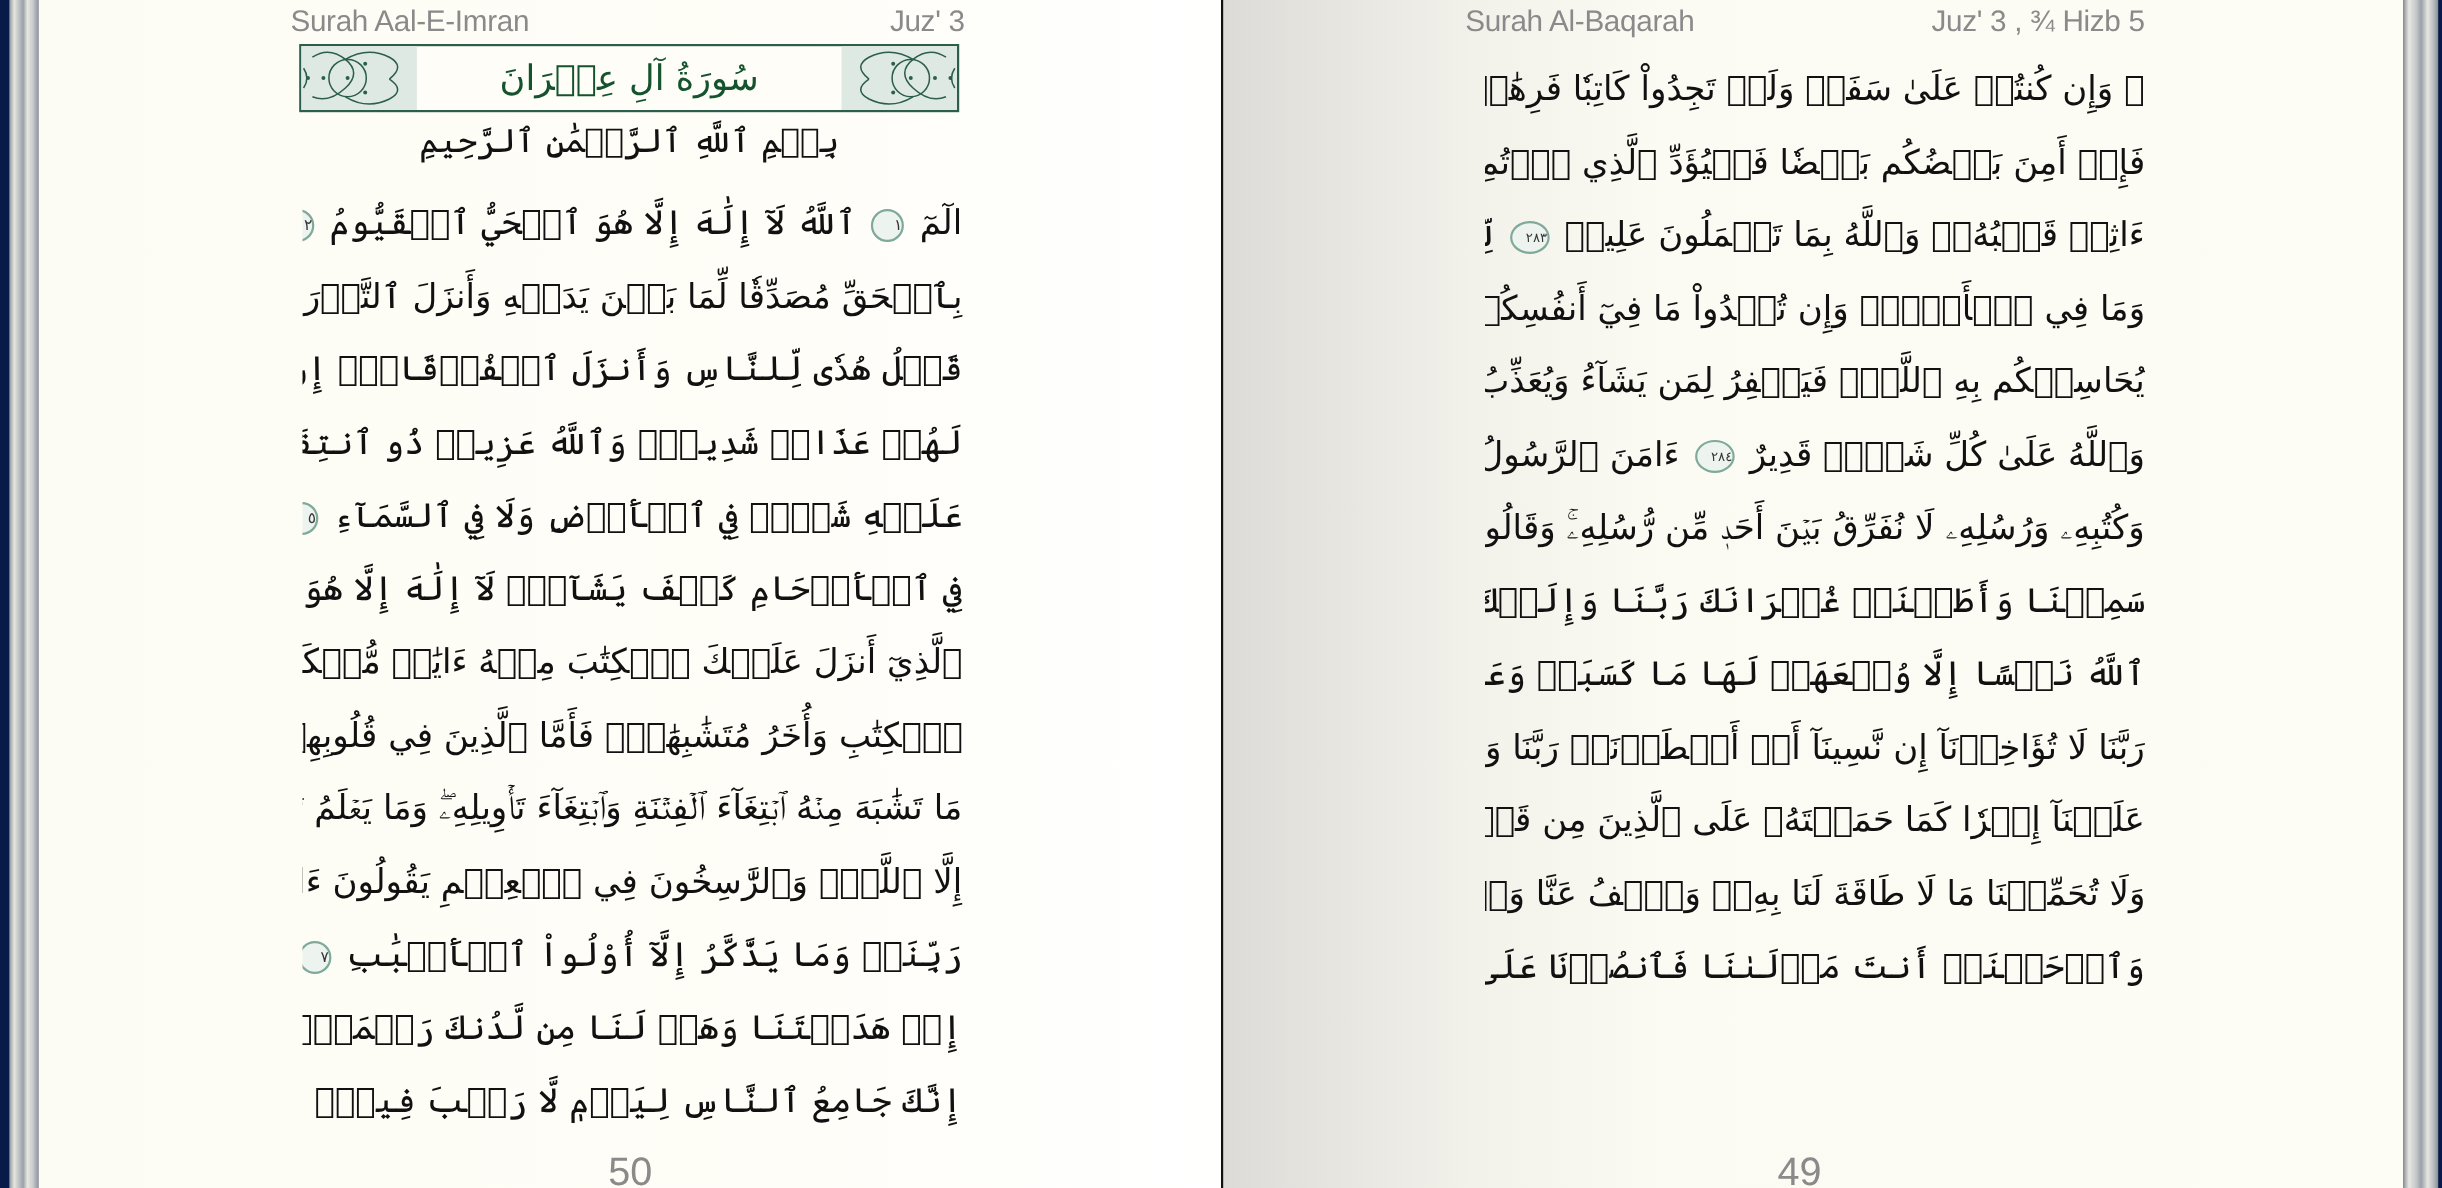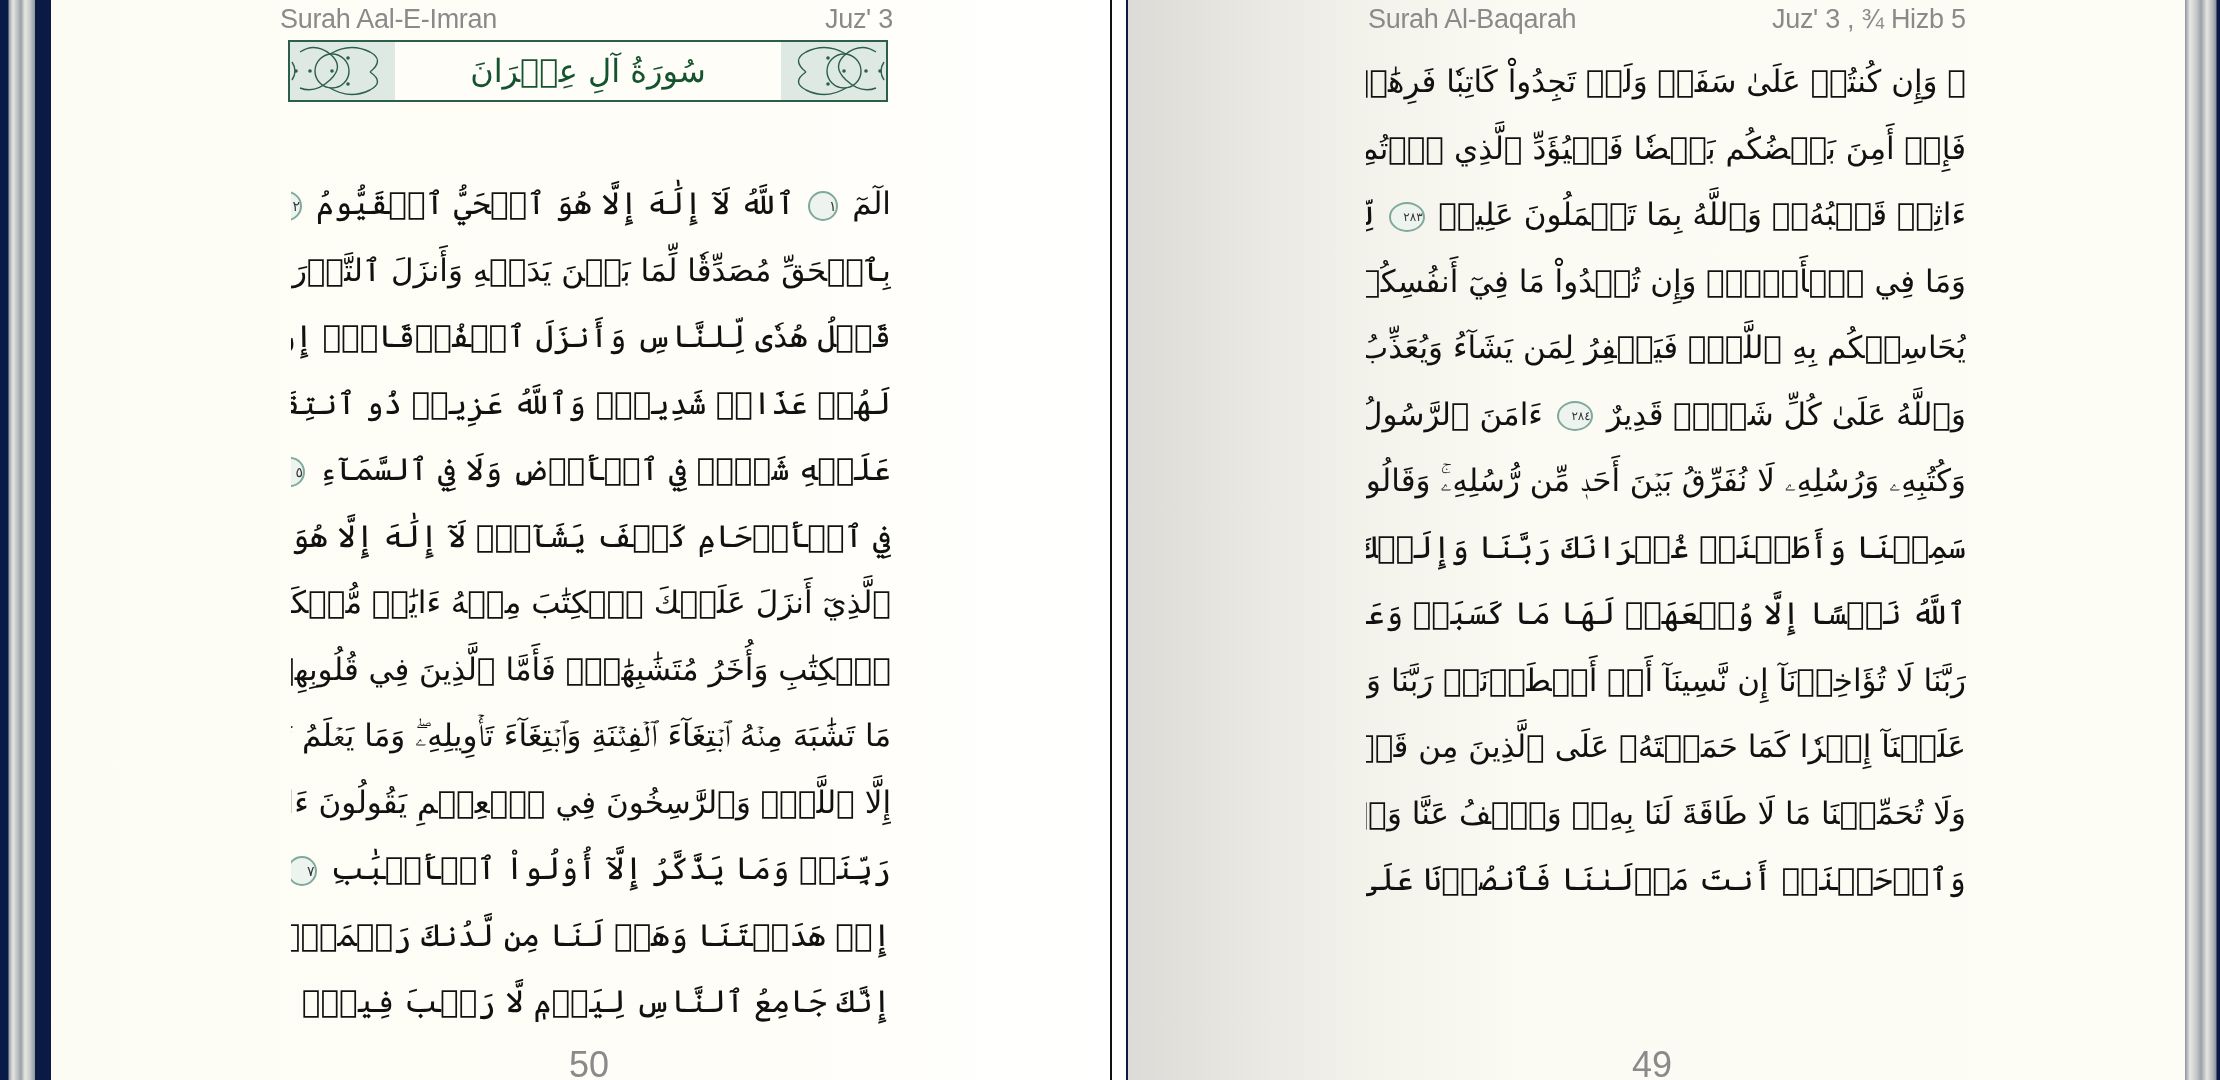--- a/index.html
+++ b/index.html
@@ -10,21 +10,21 @@
   }
   .edge-left {
     position:absolute; left:0; top:0; width:35px; height:1080px;
     background:linear-gradient(to right,#071a48 0px,#071a48 8px,#9aa0a8 9px,#e6e6e0 13px,#b8bcc0 18px,#9aa0a8 21px,#e8e8e2 25px,#c8cacb 30px,#8e949c 35px);
   }
   .edge-right {
     position:absolute; left:2185px; top:0; width:35px; height:1080px;
     background:linear-gradient(to right,#8e949c 0px,#e8e8e2 5px,#c2c5c6 12px,#9aa0a8 16px,#e6e6e0 22px,#b2b6ba 28px,#8e949c 31px,#071a48 32px,#071a48 35px);
   }
   .page {
-    position:absolute; top:0; height:1080px; overflow:hidden;margin-left:16px;
+    position:absolute; top:0; height:1080px; overflow:hidden;
   }
   .page-left {
     left:35px; width:1075px;
     background:linear-gradient(to right,#fdfcf4 0%,#fefdf7 60%,#ffffff 100%);
   }
   .spine {
     position:absolute; left:1110px; top:0; width:2px; height:1080px; background:#111;
   }
   .page-right {
     left:1112px; width:1073px;
@@ -116,20 +116,21 @@
             <circle cx="20" cy="29" r="1.8"></circle>
             <circle cx="42" cy="29" r="1.8"></circle>
             <circle cx="58" cy="16" r="1.8"></circle>
             <circle cx="58" cy="42" r="1.8"></circle>
             <circle cx="6" cy="29" r="1.8"></circle>
           </g>
         </svg>
     </div>
   </div>
 
+  <div class="basmala">بِسۡمِ ٱللَّهِ ٱلرَّحۡمَٰنِ ٱلرَّحِيمِ</div>
 
   <div class="text-block" style="left:240px; top:170px; width:600px;">
     <div class="line">
       <span>الٓمٓ</span>
       <span class="ayah">١</span>
       <span>ٱللَّهُ لَآ إِلَٰهَ إِلَّا هُوَ ٱلۡحَيُّ ٱلۡقَيُّومُ</span>
       <span class="ayah">٢</span>
       
     </div>
     <div class="line">
@@ -182,21 +183,21 @@
       
     </div>
   </div>
 
   <div class="footer-num" style="left:488px;">50</div>
 </div>
 
 <div class="spine"></div>
 
 <div class="page page-right">
-  <div class="hdr" style="left:240px;">Surah Al-Baqarah</div>
+  <div class="hdr" style="left:220px;">Surah Al-Baqarah</div>
   <div class="hdr" style="left:644px;">Juz' 3 , ¾ Hizb 5</div>
 
   <div class="text-block" style="left:238px; top:48px; width:600px;">
     <div class="line">
       <span>۞ وَإِن كُنتُمۡ عَلَىٰ سَفَرٖ وَلَمۡ تَجِدُواْ كَاتِبٗا فَرِهَٰنٞ مَّقۡبُوضَةٞۖ</span>
     </div>
     <div class="line">
       <span>فَإِنۡ أَمِنَ بَعۡضُكُم بَعۡضٗا فَلۡيُؤَدِّ ٱلَّذِي ٱؤۡتُمِنَ أَمَٰنَتَهُۥ وَلۡيَتَّقِ</span>
     </div>
     <div class="line">

